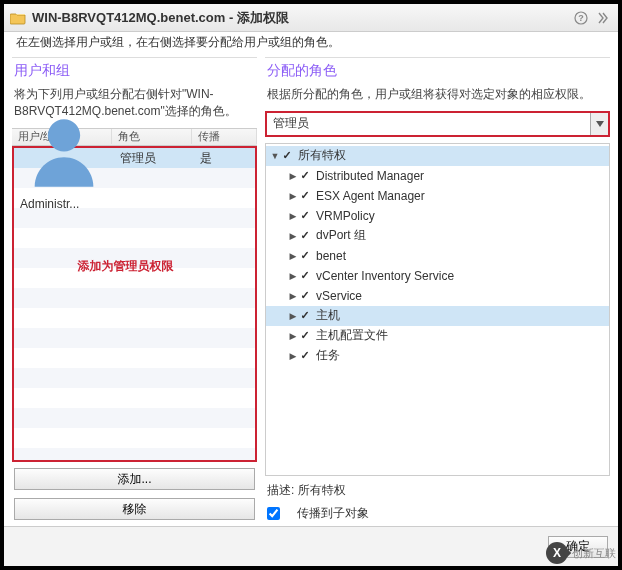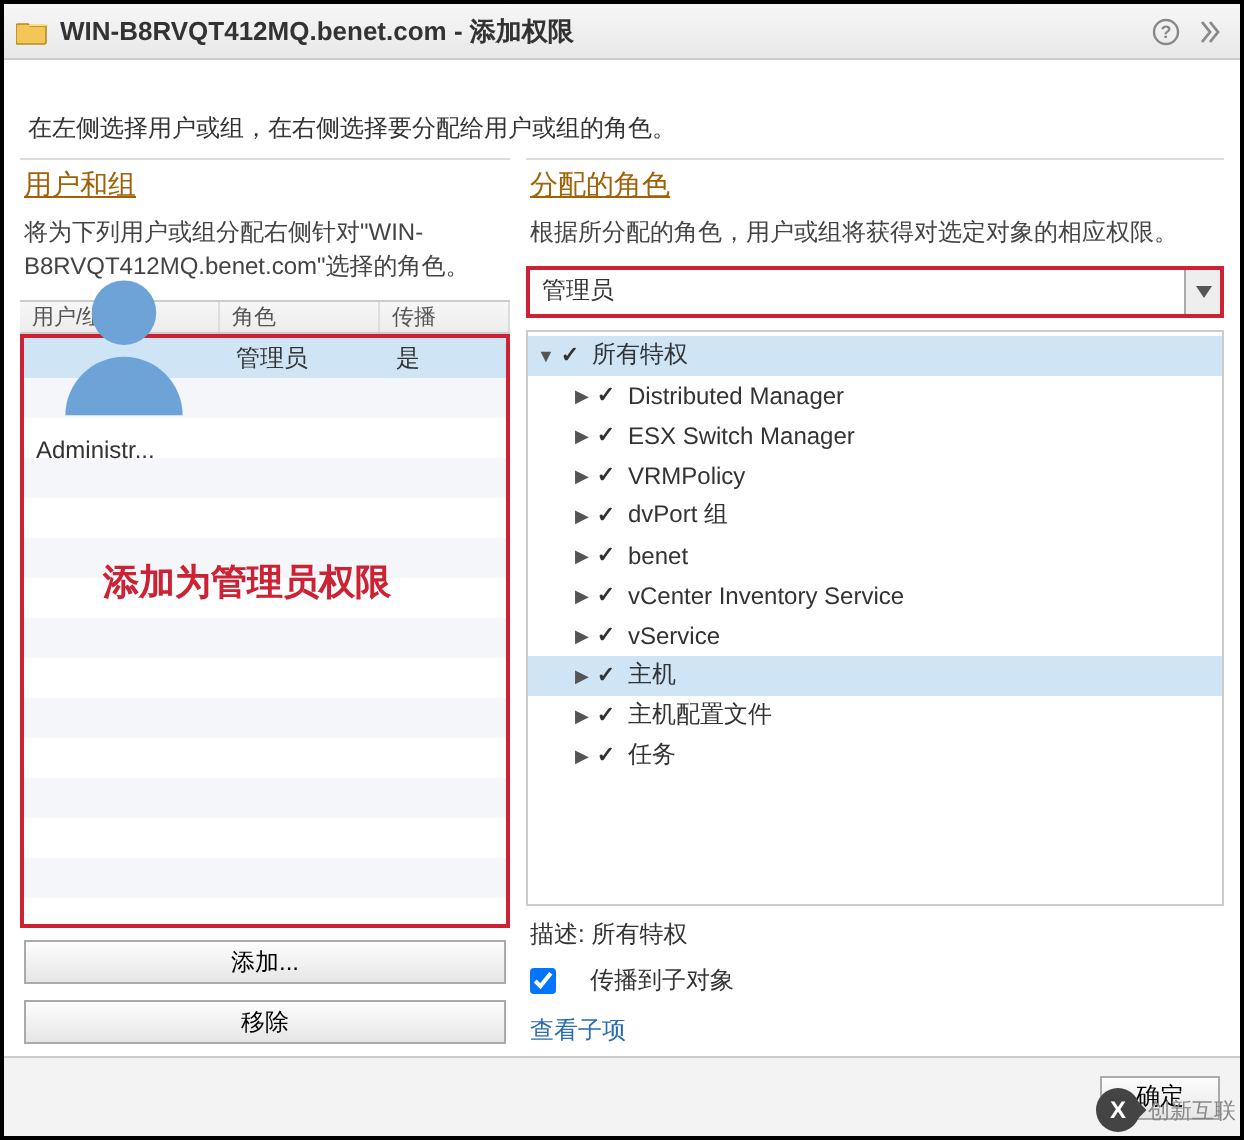--- a/index.html
+++ b/index.html
@@ -1,38 +1,38 @@
 <!DOCTYPE html>
 <html><head>
 <meta charset="utf-8">
 <style>
   * { box-sizing: border-box; font-family: Arial, "Microsoft YaHei", sans-serif; }
   body { margin: 0; background: #fff; font-size: 12px; color: #333; }
-  .window { width: 622px; height: 570px; display: flex; flex-direction: column; border: 2px solid #000000; }
+  .window { width: 622px; height: 570px; display: flex; flex-direction: column; border: 4px solid #000000; }
   .titlebar { display: flex; align-items: center; background: linear-gradient(#f7f7f7,#e8e8e8); border-bottom: 1px solid #ccc; height: 28px; padding: 0 6px; }
   .titlebar .folder-icon { width: 16px; height: 14px; margin-right: 6px; }
   .titlebar .title { font-weight: bold; font-size: 13px; flex: 1; }
   .titlebar .help, .titlebar .expand { width: 18px; height: 18px; display: flex; align-items: center; justify-content: center; color: #666; margin-left: 4px; cursor: pointer; }
-  .subdesc { padding: 26px 12px 6px 12px; font-size: 12px; }
+  .subdesc { padding: 2px 12px 6px 12px; font-size: 12px; }
   .body { display: flex; flex: 1; overflow: hidden; padding: 0 8px 0 8px; }
   .left { width: 245px; display: flex; flex-direction: column; border-top: 1px solid #ddd; }
   .right { flex: 1; display: flex; flex-direction: column; border-top: 1px solid #ddd; margin-left: 8px; }
-  .section-title { font-size: 14px; color: #a16207; padding: 4px 2px; text-decoration: underline; }
+  .section-title { font-size: 14px; color: #8b5cf6; padding: 4px 2px; }
   .section-sub { font-size: 12px; color: #444; padding: 2px 2px 8px 2px; line-height: 1.4; }
   .rolebox { border: 2px solid #c23; display:flex; align-items:center; height: 26px; margin-bottom: 6px; }
   .rolebox .roleval { flex:1; padding: 0 6px; }
   .rolebox .dropbtn { width: 18px; height: 100%; border-left: 1px solid #aaa; display:flex; align-items:center; justify-content:center; background:#eee; }
   .table-head { display:flex; background: linear-gradient(#f7f7f7,#ececec); border-top:1px solid #ccc; border-bottom:1px solid #ccc; font-size: 11px; color:#555; height:20px; align-items:center; }
   .table-head > div { padding: 0 6px; border-right:1px solid #ddd; }
   .col1 { width: 100px; } .col2 { width: 80px; } .col3 { flex:1; }
   .table-body { border:2px solid #c23; height: 340px; background: repeating-linear-gradient(#fff 0 20px,#f4f6fa 20px 40px); position:relative; }
   .row { display:flex; align-items:center; height:20px; background:#cfe5f6; }
   .row > div { padding: 0 6px; }
   .user-icon { width:12px; height:12px; margin-right:2px; vertical-align:middle; }
-  .overlay-note { position:absolute; top:110px; left:0; right:18px; text-align:center; color:#c23; font-weight:bold; font-size:18px; }
+  .overlay-note { position:absolute; top:110px; left:0; right:18px; text-align:center; color:#c23; font-weight:bold; font-size:12px; }
   .btnrow { display:flex; justify-content:flex-end; gap:8px; padding:6px 2px;flex-direction:column; }
   .btn { min-width:60px; height:22px; border:1px solid #aaa; background:linear-gradient(#fdfdfd,#e6e6e6); font-size:12px; cursor:pointer; }
   .tree { border:1px solid #ccc; flex:1; overflow:auto; padding:2px 0; }
   .tree-row { display:flex; align-items:center; height:20px; padding-left:4px; }
   .tree-row.sel { background:#cfe5f6; }
   .tree-row .arrow { width:10px; display:inline-flex; justify-content:center; color:#555; font-size:9px; }
   .tree-row .check { width:14px; display:inline-flex; justify-content:center; color:#333; font-size:11px; font-weight:bold; }
   .tree-row .label { padding-left:4px; }
   .indent1 { padding-left: 22px !important; }
   .desc-row { padding: 6px 2px 2px 2px; font-size:12px; }
@@ -125,21 +125,21 @@
             <span class="label">所有特权</span>
           </div>
           <div class="tree-row indent1">
             <span class="arrow">▶</span>
             <span class="check">✓</span>
             <span class="label">Distributed Manager</span>
           </div>
           <div class="tree-row indent1">
             <span class="arrow">▶</span>
             <span class="check">✓</span>
-            <span class="label">ESX Switch Manager</span>
+            <span class="label">ESX Agent Manager</span>
           </div>
           <div class="tree-row indent1">
             <span class="arrow">▶</span>
             <span class="check">✓</span>
             <span class="label">VRMPolicy</span>
           </div>
           <div class="tree-row indent1">
             <span class="arrow">▶</span>
             <span class="check">✓</span>
             <span class="label">dvPort 组</span>
@@ -177,21 +177,20 @@
         </div>
       <div class="desc-row">
         <span>描述:</span>
         <span> </span>
         <span>所有特权</span>
       </div>
       <div class="cb-row">
         <input type="checkbox" id="propcb" checked="" style="">
         <label for="propcb">传播到子对象</label>
       </div>
-      <div class="link">查看子项</div>
     </div>
   </div>
 
   <div class="footer">
     <button class="btn">确定</button>
     <div class="watermark">
       <div class="wm-circle">X</div>
       <span>创新互联</span>
     </div>
   </div>

